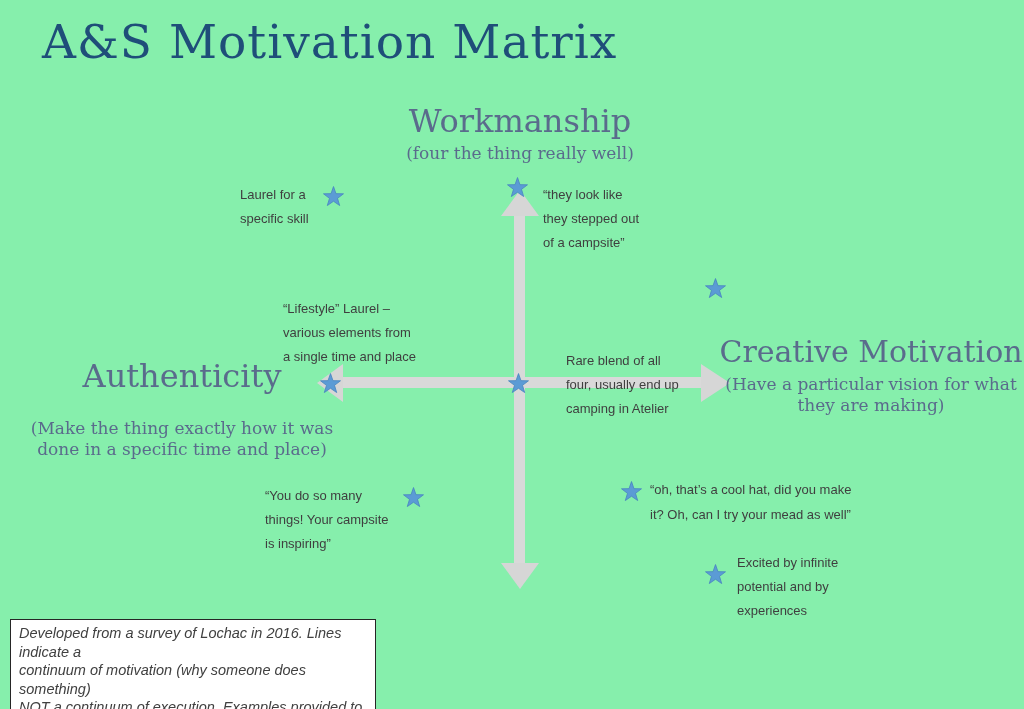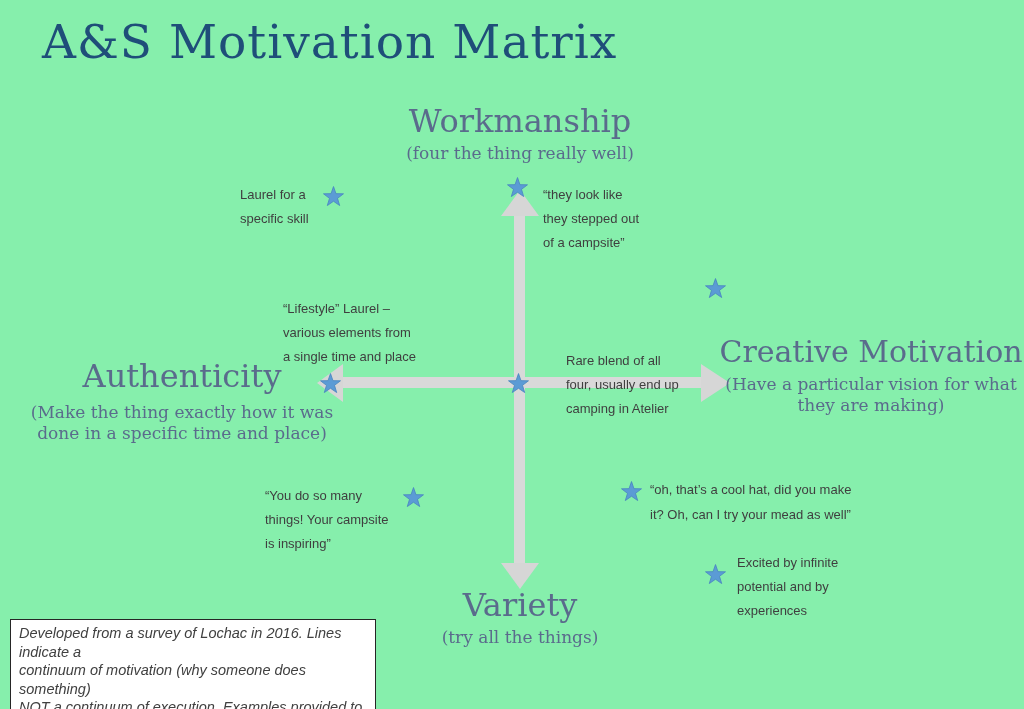--- a/index.html
+++ b/index.html
@@ -19,21 +19,21 @@
   .ah-up{left:501px;top:190px;border-left:19px solid transparent;border-right:19px solid transparent;border-bottom:26px solid #d6d6d6;}
   .ah-down{left:501px;top:563px;border-left:19px solid transparent;border-right:19px solid transparent;border-top:26px solid #d6d6d6;}
   .ah-left{left:317px;top:364px;border-top:19px solid transparent;border-bottom:19px solid transparent;border-right:26px solid #d6d6d6;}
   .ah-right{left:701px;top:364px;border-top:19px solid transparent;border-bottom:19px solid transparent;border-left:29px solid #d6d6d6;}
   
   .axis{position:absolute;text-align:center;color:#5a6b8c;font-family:"DejaVu Serif",serif;}
   .axis-label{font-size:32px;line-height:36px;}
   .axis-sub{font-size:17px;line-height:21px;margin-top:4px;white-space:pre-line;}
   .axis-top{left:360px;top:103px;width:320px;}
   .axis-left{left:30px;top:358px;width:304px;}
-  .axis-left .axis-sub{margin-top:8px;}
+  .axis-left .axis-sub{margin-top:24px;}
   .axis-right{left:718px;top:334px;width:306px;}
   .axis-right .axis-label{font-size:30px;}
   .axis-bottom{left:420px;top:587px;width:200px;}
   
   .note{
     position:absolute;color:#3f3f3f;font-size:13px;line-height:24px;
     white-space:pre-line;
   }
   .note-laurel{left:240px;top:183px;}
   .note-painting{left:543px;top:183px;}
@@ -85,24 +85,20 @@
   <div class="axis axis-left">
     <div class="axis-label">Authenticity</div>
     <div class="axis-sub">(Make the thing exactly how it was
 done in a specific time and place)</div>
   </div>
   <div class="axis axis-right">
     <div class="axis-label">Creative Motivation</div>
     <div class="axis-sub">(Have a particular vision for what
 they are making)</div>
   </div>
-  <div class="axis axis-bottom">
-    <div class="axis-label">Variety</div>
-    <div class="axis-sub">(try all the things)</div>
-  </div>
 
   <div class="note note-laurel">Laurel for a
 specific skill</div>
   <div class="note note-painting">“they look like
 they stepped out
 of a campsite”</div>
   <div class="note note-lifestyle">“Lifestyle” Laurel –
 various elements from
 a single time and place</div>
   <div class="note note-rareblend">Rare blend of all

